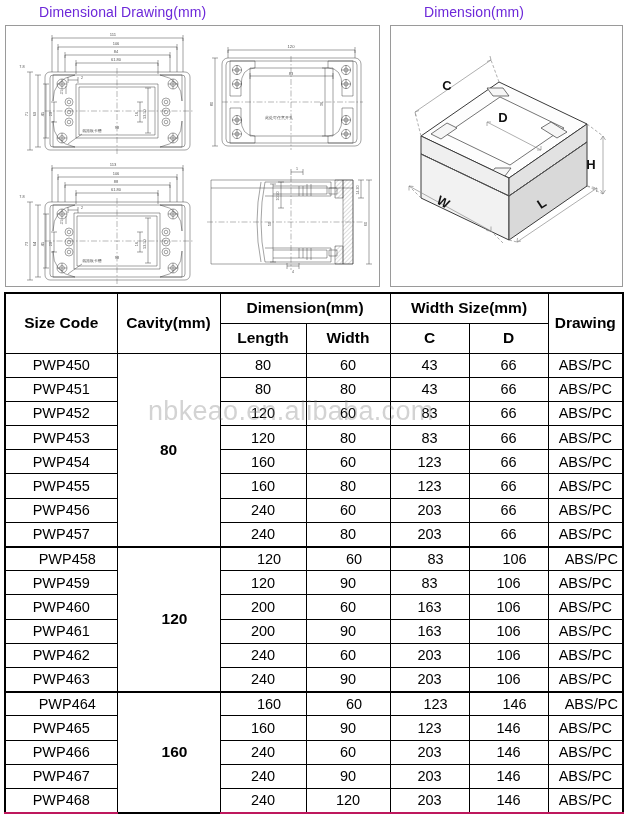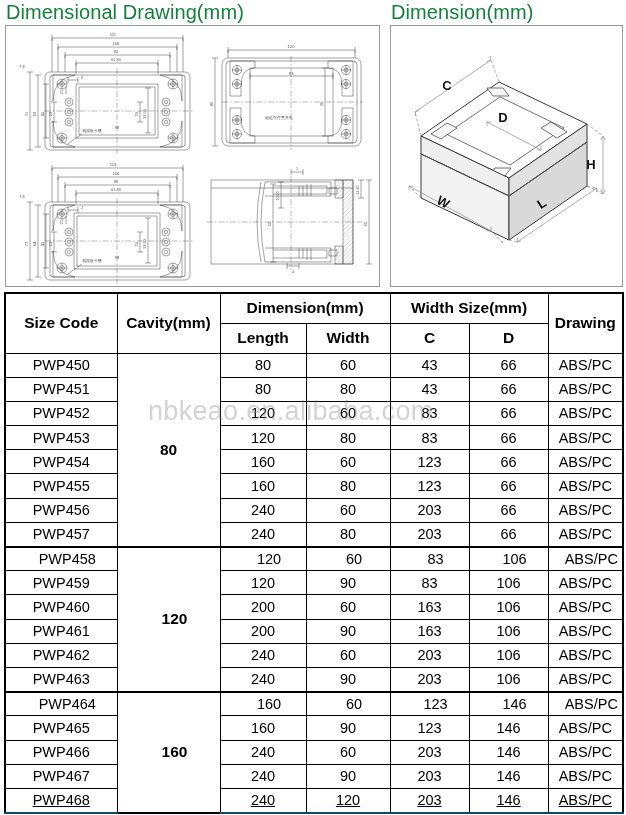--- a/index.html
+++ b/index.html
@@ -15,25 +15,26 @@
   }
 
   
   .drawing-section {
     position: relative;
     width: 626px;
     height: 290px;
   }
   .panel-title {
     position: absolute;
-    font-size: 20px;
+    font-size: 14px;
     line-height: 14.5px;
-    color: #15803d;
+    color: #6d28d9;
     white-space: nowrap;
     letter-spacing: 0.1px;
+    margin-left: 33px;
   }
   .title-left  { left: 6px;   top: 5px; }
   .title-right { left: 391px; top: 5px; }
 
   .panel {
     position: absolute;
     border: 1.6px solid #9a9a9a;
     background: #ffffff;
     overflow: hidden;
   }
@@ -72,21 +73,21 @@
     height: 30px;
   }
   .spec-table thead th.tall { height: 60px; }
   .spec-table tbody td { height: 24.2px; font-size: 14.5px; }
   .spec-table tbody td.group-cell { font-weight: bold; font-size: 15.5px; }
 
   
   .spec-table { border: 2px solid #000; }
   .grp-top > td, .grp-top > th { border-top: 2px solid #000; padding-left: 12px; }
   .spec-table thead tr:first-child th { border-top: 2px solid #000; }
-  .spec-table tbody tr:last-child td { border-bottom: 2px solid #0c4a6e; text-decoration: underline; }
+  .spec-table tbody tr:last-child td { border-bottom: 2px solid #be185d; }
   .col-first { border-left: 2px solid #000 !important; }
   .col-last  { border-right: 2px solid #000 !important; }
 
   
   .watermark {
     position: absolute;
     left: 148px;
     top: 398px;
     font-size: 27px;
     line-height: 27px;

